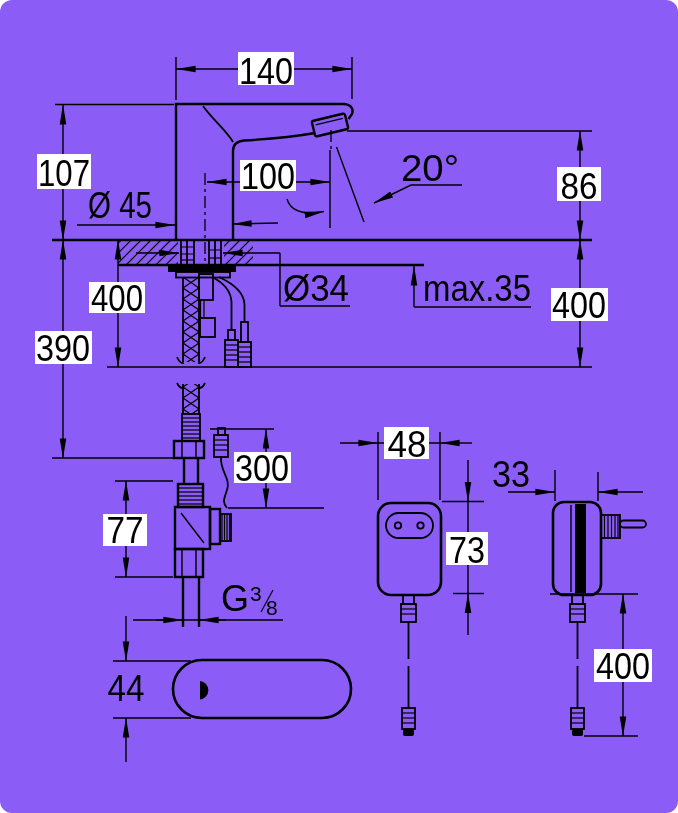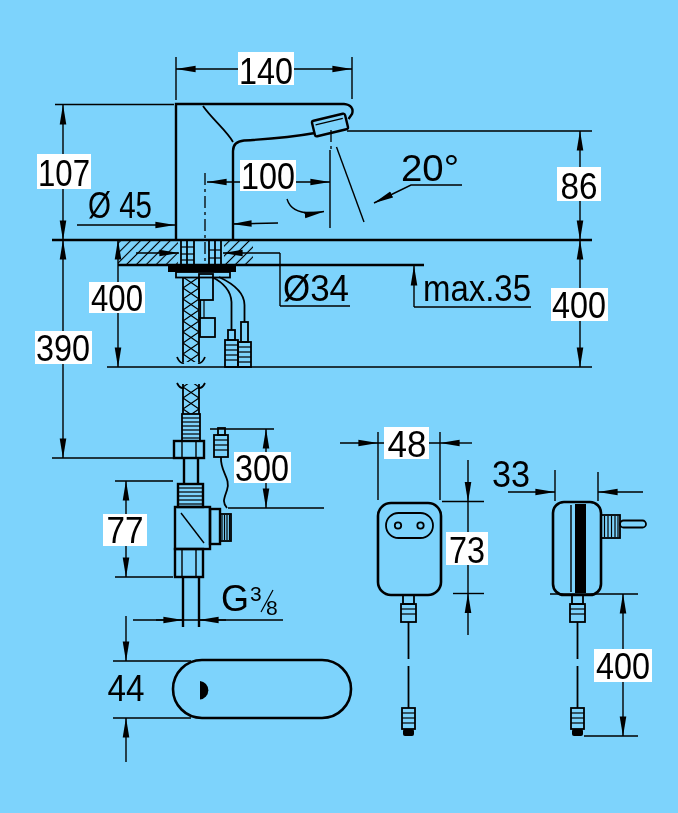--- a/index.html
+++ b/index.html
@@ -1,16 +1,16 @@
 <!DOCTYPE html>
 <html><head>
 <meta charset="utf-8">
 <style>
   html,body{margin:0;padding:0;background:#ffffff;}
-  #stage{width:678px;height:813px;background:#7dd3fc;position:relative;overflow:hidden;}
+  #stage{width:678px;height:813px;background:#8b5cf6;position:relative;overflow:hidden;border-radius:12px;}
   svg{display:block;}
   .o2{stroke:#000;stroke-width:2.4;fill:none;}
   .o26{stroke:#000;stroke-width:2.6;fill:none;}
   .o{stroke:#000;stroke-width:1.8;fill:none;}
   .t{stroke:#000;stroke-width:1.2;fill:none;}
   .d{stroke:#000;stroke-width:1.4;fill:none;}
   .cl{stroke:#000;stroke-width:1.3;fill:none;stroke-dasharray:12 4 3 4;}
   .lbl{font-family:"Liberation Sans",sans-serif;font-size:36px;fill:#000;}
   .lblS{font-family:"Liberation Sans",sans-serif;font-size:21px;fill:#000;}
   .bg{fill:#ffffff;stroke:none;}

